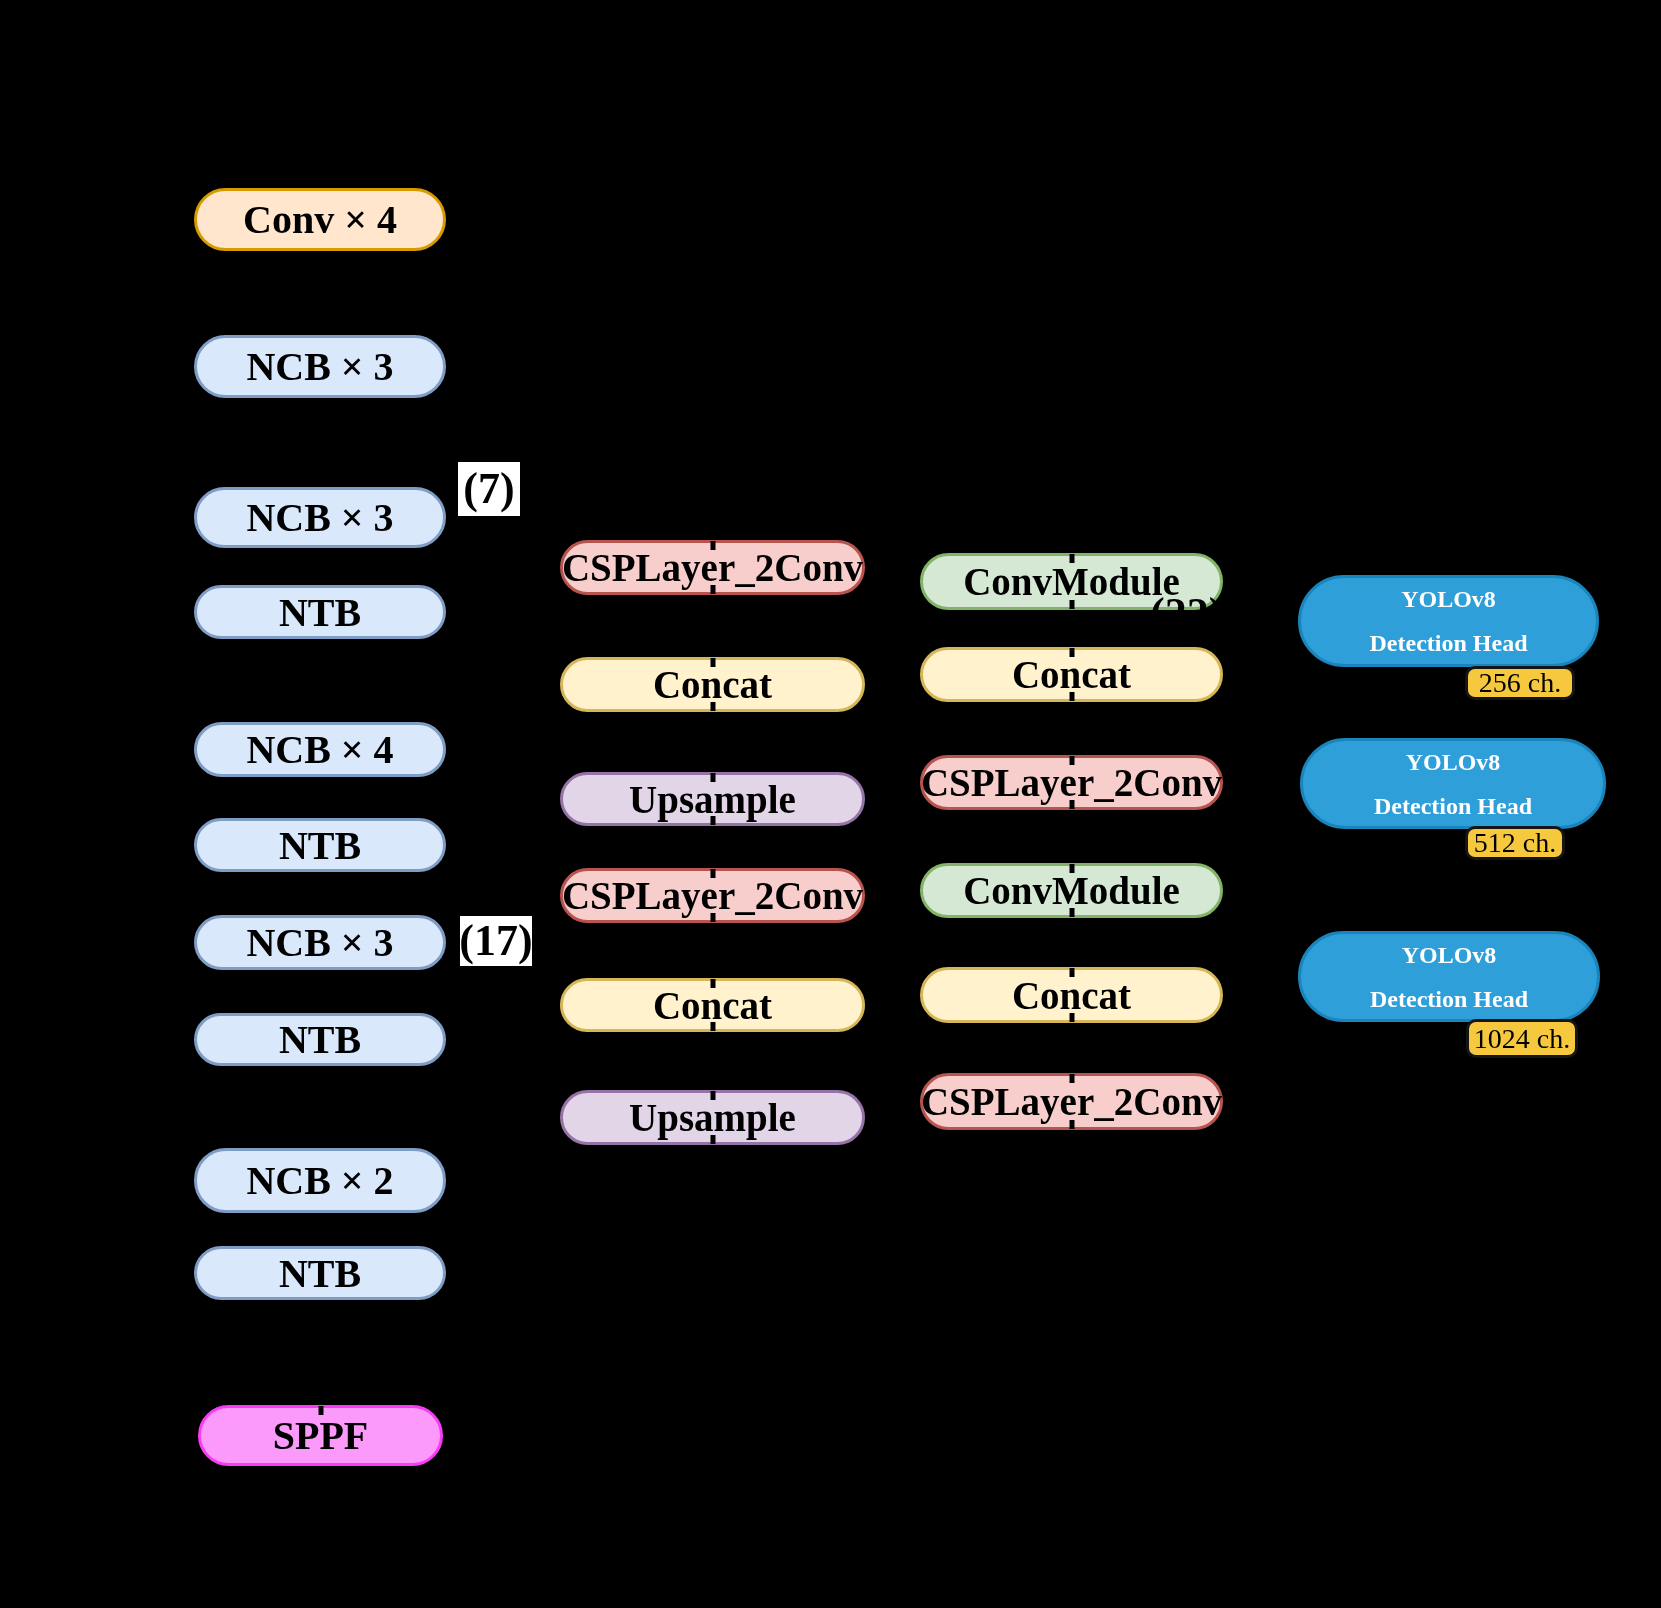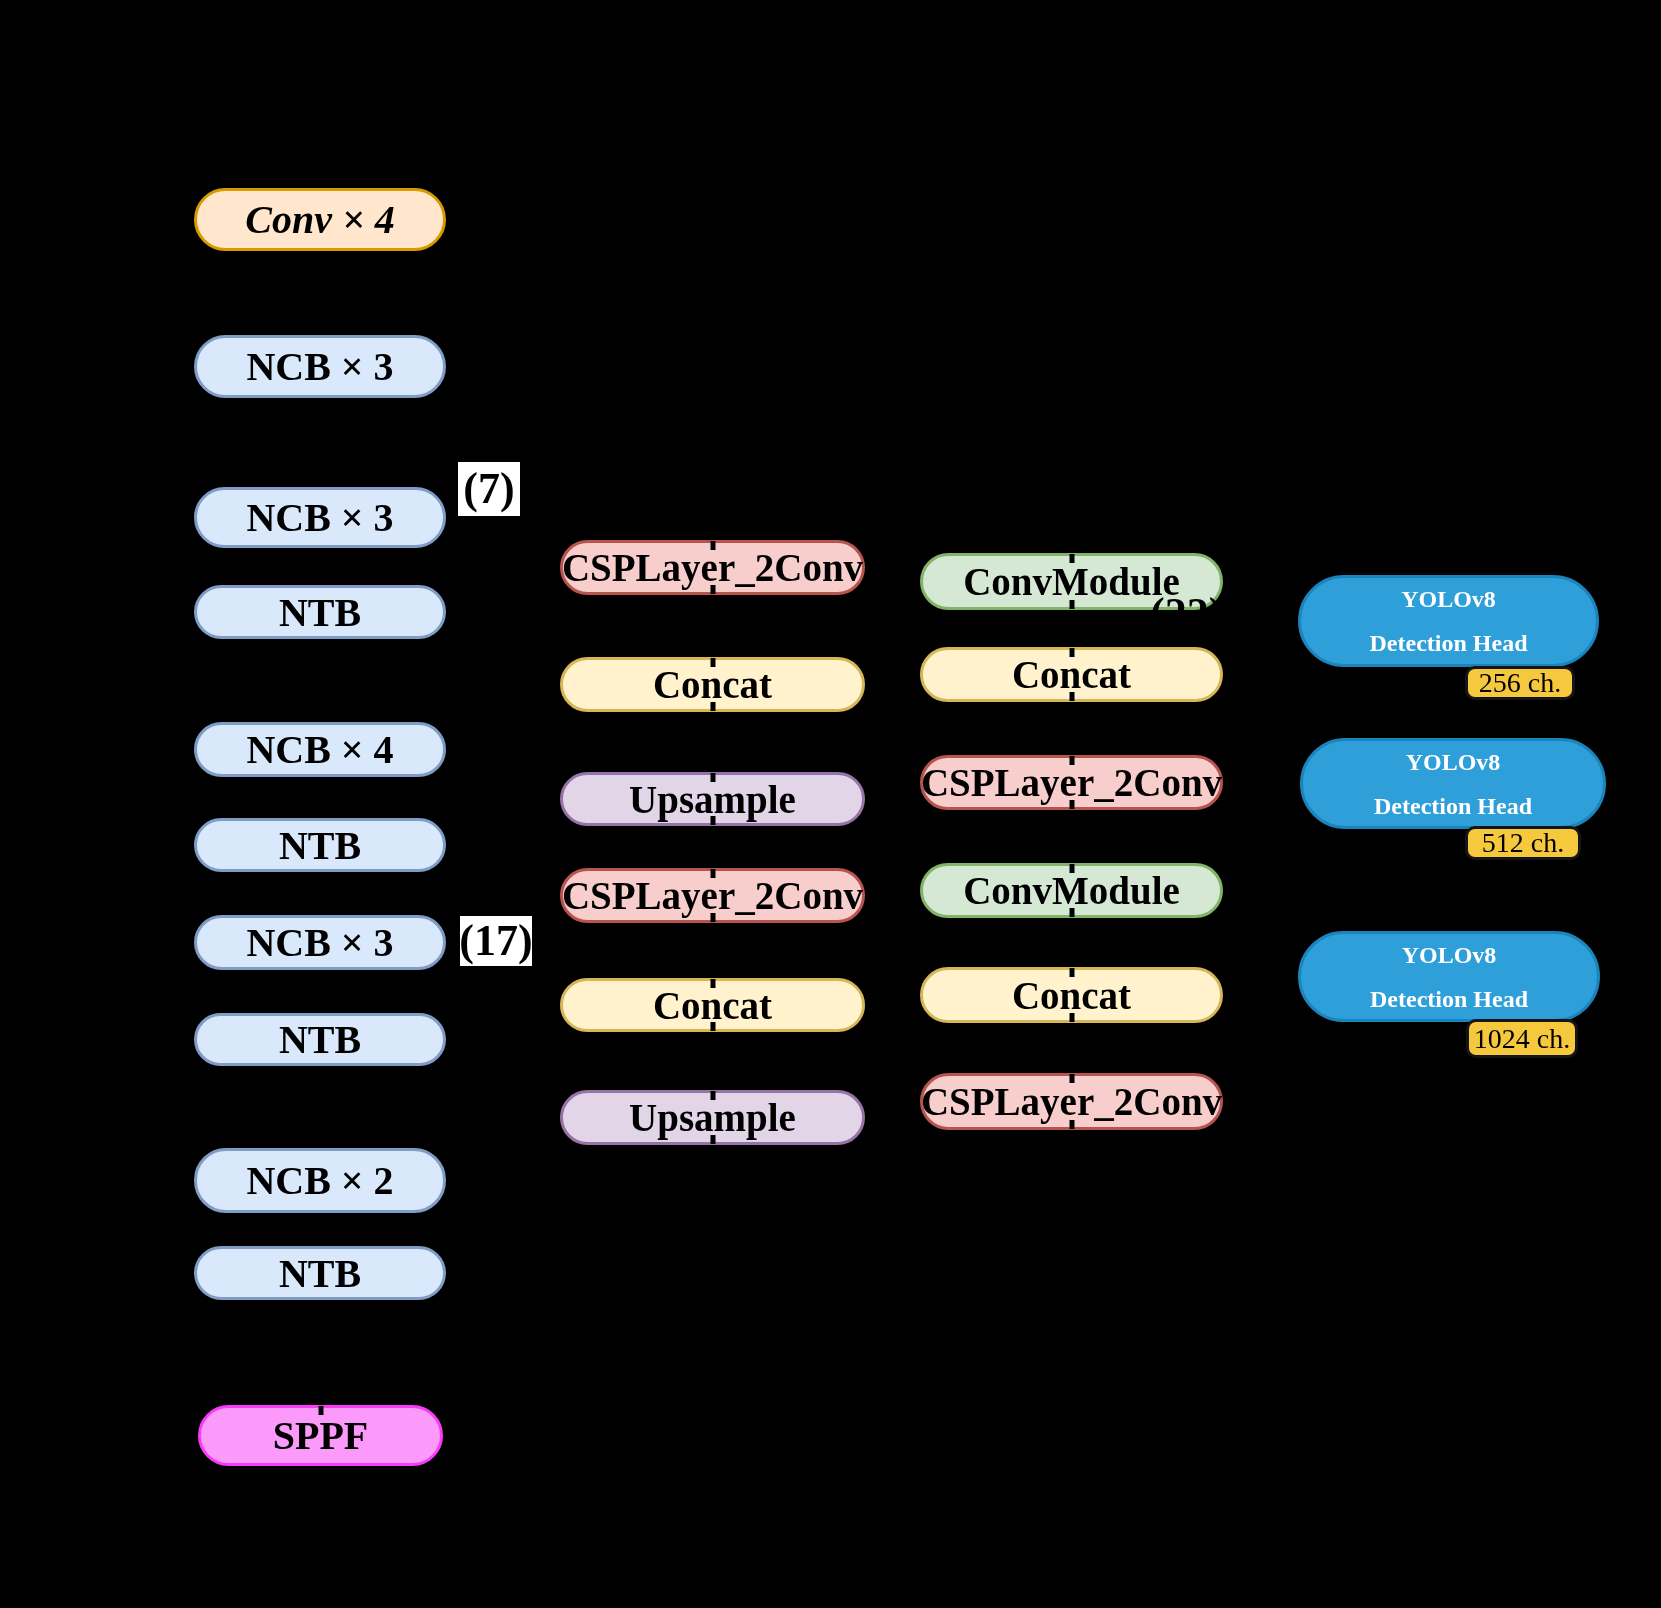--- a/index.html
+++ b/index.html
@@ -17,21 +17,21 @@
     border-radius:32px;
     display:flex;align-items:center;justify-content:center;
     font-weight:bold;
     font-size:40px;
     color:#000;
     white-space:nowrap;
     z-index:1;
   }
   .neck{font-size:39px;}
   
-  .c-orange {background:var(--orangeFill); border-color:var(--orangeStroke);font-style:italic;}
+  .c-orange {background:var(--orangeFill); border-color:var(--orangeStroke);}
   .c-blue   {background:var(--blueFill);   border-color:var(--blueStroke);}
   .c-magenta{background:var(--magentaFill);border-color:var(--magentaStroke);}
   .c-red    {background:var(--redFill);    border-color:var(--redStroke);}
   .c-yellow {background:var(--yellowFill); border-color:var(--yellowStroke);}
   .c-purple {background:var(--purpleFill); border-color:var(--purpleStroke);margin-top:7px;}
   .c-green  {background:var(--greenFill);  border-color:var(--greenStroke);}
   
   .tick::before,.tick::after{
     content:"";position:absolute;left:50%;transform:translateX(-50%);
     width:5px;height:9px;background:#000;
@@ -111,21 +111,21 @@
   <div class="head" style="left:1298px;top:575px;width:301px;height:92px">
     <span>YOLOv8</span>
     <span>Detection Head</span>
   </div>
   <div class="badge" style="left:1465px;top:666px;width:110px;height:34px">256 ch.</div>
 
   <div class="head" style="left:1300px;top:738px;width:306px;height:91px">
     <span>YOLOv8</span>
     <span>Detection Head</span>
   </div>
-  <div class="badge" style="left:1465px;top:826px;width:116px;height:34px">512 ch.</div>
+  <div class="badge" style="left:1465px;top:826px;width:100px;height:34px">512 ch.</div>
 
   <div class="head" style="left:1298px;top:931px;width:302px;height:91px">
     <span>YOLOv8</span>
     <span>Detection Head</span>
   </div>
   <div class="badge" style="left:1466px;top:1019px;width:112px;height:39px">1024 ch.</div>
 
   <div class="annot" style="left:458px;top:462px;width:62px;height:54px">(7)</div>
   <div class="annot" style="left:460px;top:916px;width:72px;height:50px">(17)</div>
   <div class="annot annot--bare" style="left:1150px;top:590px;height:48px">(22)</div>

